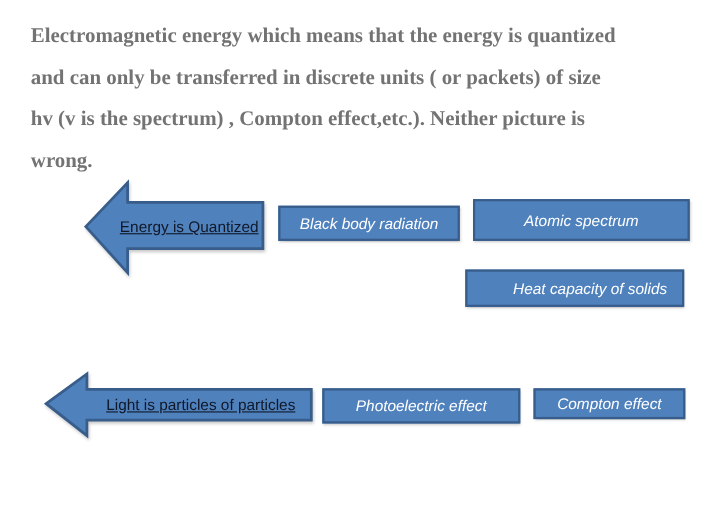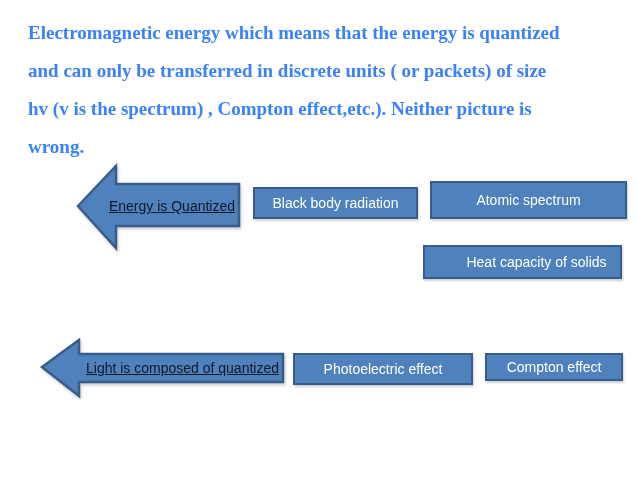--- a/index.html
+++ b/index.html
@@ -18,36 +18,37 @@
   
   .paragraph {
     position: absolute;
     left: 28px;
     top: 14px;
     width: 600px;
     font-family: "Liberation Serif", serif;
     font-weight: bold;
     font-size: 19px;
     line-height: 38px;
-    color: #3b82f6;
+    color: #737373;
     white-space: nowrap;
   }
   
   .concept-box {
     position: absolute;
     box-sizing: border-box;
     background: #4f81bd;
     border: 2px solid #385d8a;
     color: #ffffff;
     font-size: 14px;
     display: flex;
     align-items: center;
     justify-content: center;
     text-align: center;
     box-shadow: 1px 2px 2px rgba(120,120,120,0.35);
+    font-style: italic;
   }
   .box-blackbody    { left: 253px; top: 187px; width: 165px; height: 32px; }
   .box-atomic       { left: 430px; top: 181px; width: 197px; height: 38px; }
   .box-heat         { left: 423px; top: 245px; width: 199px; height: 34px; padding-left: 28px; }
   .box-photoelectric{ left: 293px; top: 353px; width: 180px; height: 32px; }
   .box-compton      { left: 485px; top: 353px; width: 138px; height: 28px; }
   
   .arrow-svg {
     position: absolute;
     overflow: visible;
@@ -87,18 +88,18 @@
   </svg>
   <div class="arrow-label label-energy">Energy is Quantized</div>
 
   <div class="concept-box box-blackbody">Black body radiation</div>
   <div class="concept-box box-atomic">Atomic spectrum</div>
   <div class="concept-box box-heat">Heat capacity of solids</div>
 
   <svg class="arrow-svg arrow-light" width="246" height="60">
     <polygon points="2,29 39,2 39,16 243,16 243,44 39,44 39,58" stroke-width="2.5" stroke-linejoin="miter" fill="#4f81bd" stroke="#385d8a"></polygon>
   </svg>
-  <div class="arrow-label label-light">Light is composed of quantized</div>
+  <div class="arrow-label label-light">Light is particles of particles</div>
 
   <div class="concept-box box-photoelectric">Photoelectric effect</div>
   <div class="concept-box box-compton">Compton effect</div>
 
 </div>
 
 </body></html>

